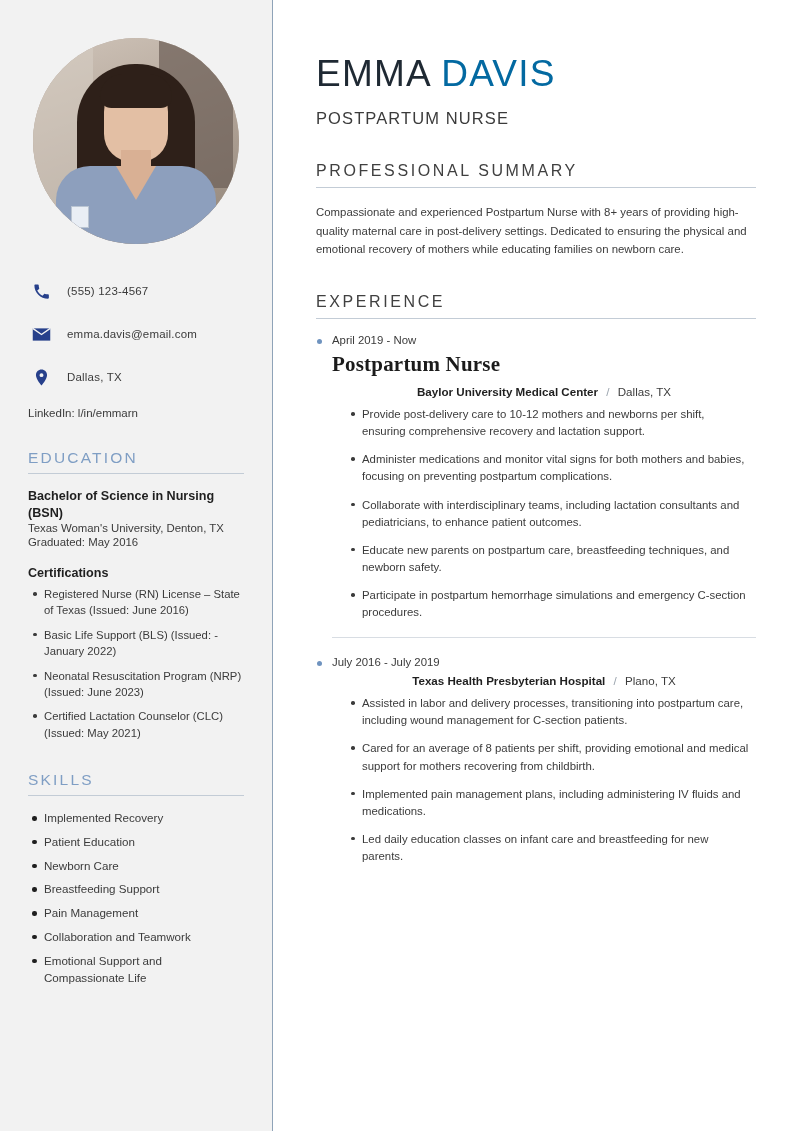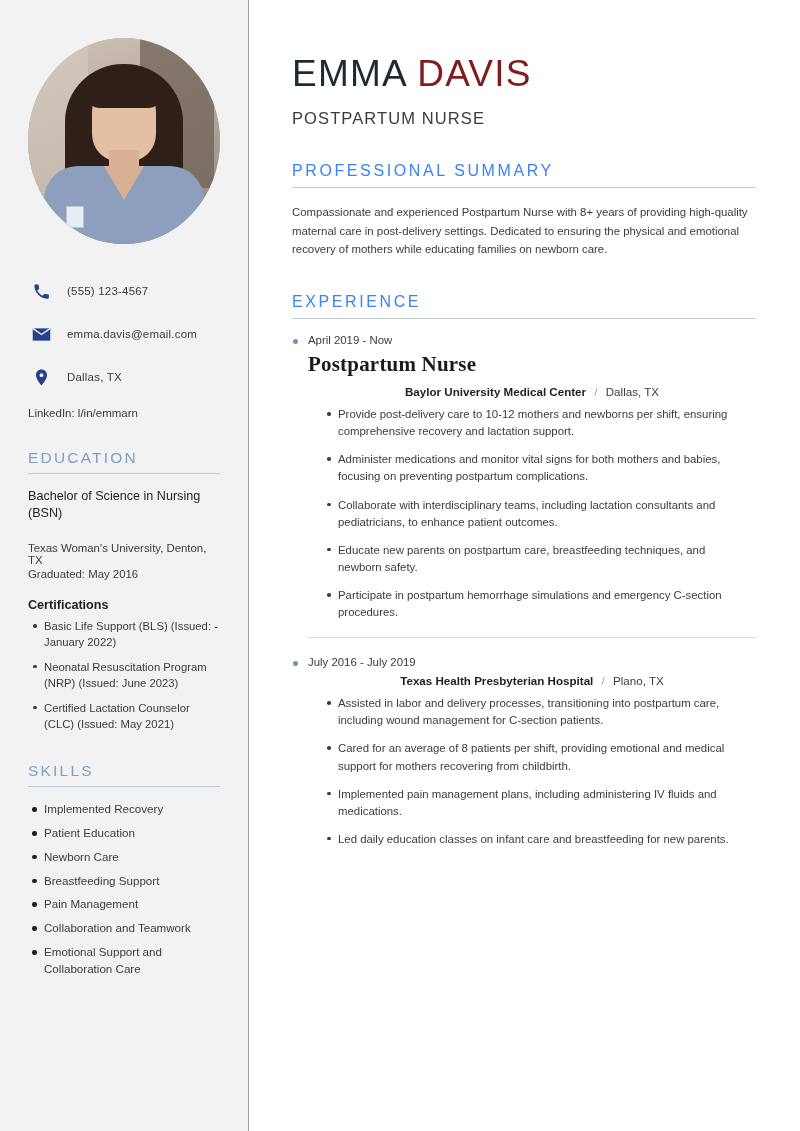--- a/index.html
+++ b/index.html
@@ -16,21 +16,21 @@
   }
   .resume {
     display: flex;
     width: 800px;
     height: 1131px;
     box-sizing: border-box;
   }
 
   
   .sidebar {
-    width: 249px;
+    width: 273px;
     background: #f2f2f2;
     box-sizing: border-box;
     padding: 30px 28px 20px 28px;
     border-right: 1px solid #8fa3b8;
     position: relative;
   }
   .photo-wrap {
     display: flex;
     justify-content: center;
     margin-top: 8px;
@@ -137,24 +137,24 @@
     margin-bottom: 6px;
     text-transform: uppercase;
   }
   .side-rule {
     border: none;
     border-top: 1px solid #c3ccd6;
     margin: 0 0 14px 0;
   }
   .edu-degree {
     font-size: 12.6px;
-    font-weight: normal;
+    font-weight: bold;
     color: #1f1f1f;
     line-height: 1.35;
-    margin-bottom: 20px;
+    margin-bottom: 0;
   }
   .edu-school {
     font-size: 11.4px;
     color: #3b3b3b;
     margin-bottom: 2px;
   }
   .edu-grad {
     font-size: 11.4px;
     color: #3b3b3b;
   }
@@ -207,31 +207,31 @@
   }
   .name {
     font-size: 37px;
     letter-spacing: 1.2px;
     font-weight: 400;
     color: #1f2933;
     margin: 0;
     line-height: 1.1;
   }
   .name .last {
-    color: #7f1d1d;
+    color: #0369a1;
   }
   .job-title {
     font-size: 16.5px;
     letter-spacing: 1.1px;
     color: #3b3b3b;
     margin-top: 14px;
     font-weight: 400;
   }
   .main-section-title {
-    color: #3b82f6;
+    color: #404040;
     font-size: 16px;
     letter-spacing: 2.6px;
     font-weight: 400;
     margin-top: 34px;
     margin-bottom: 7px;
     text-transform: uppercase;
   }
   .main-rule {
     border: none;
     border-top: 1px solid #c3ccd6;
@@ -371,35 +371,36 @@
     </div>
 
     <div class="side-section-title">EDUCATION</div>
     <hr class="side-rule">
     <div class="edu-degree">Bachelor of Science in Nursing (BSN)</div>
     <div class="edu-school">Texas Woman's University, Denton, TX</div>
     <div class="edu-grad">Graduated: May 2016</div>
 
     <div class="cert-title">Certifications</div>
     <ul class="bullets">
+      <li>Registered Nurse (RN) License – State of Texas (Issued: June 2016)</li>
       <li>Basic Life Support (BLS) (Issued: - January 2022)</li>
       <li>Neonatal Resuscitation Program (NRP) (Issued: June 2023)</li>
       <li>Certified Lactation Counselor (CLC) (Issued: May 2021)</li>
     </ul>
 
     <div class="side-section-title">SKILLS</div>
     <hr class="side-rule">
     <ul class="bullets skills">
       <li>Implemented Recovery</li>
       <li>Patient Education</li>
       <li>Newborn Care</li>
       <li>Breastfeeding Support</li>
       <li>Pain Management</li>
       <li>Collaboration and Teamwork</li>
-      <li>Emotional Support and Collaboration Care</li>
+      <li>Emotional Support and Compassionate Life</li>
     </ul>
   </aside>
 
   <main class="main">
 
     <h1 class="name">
       <span>EMMA</span>
       <span class="last">DAVIS</span>
     </h1>
     <div class="job-title">POSTPARTUM NURSE</div>

